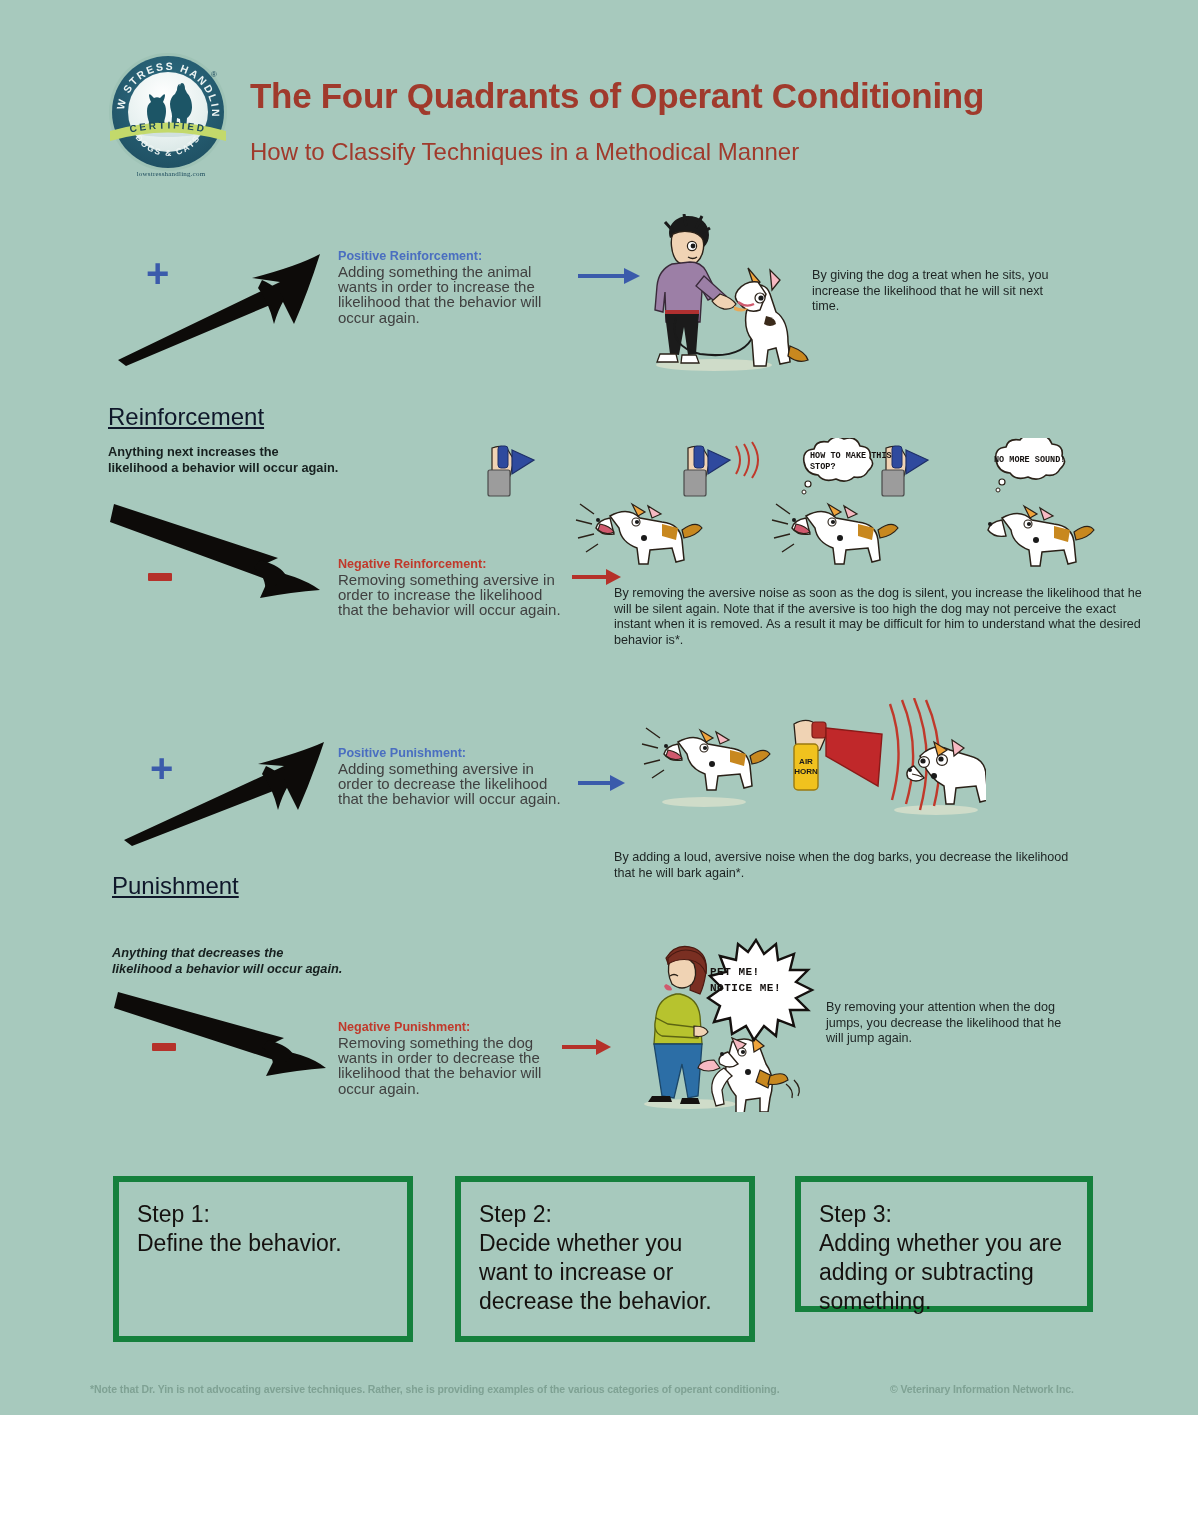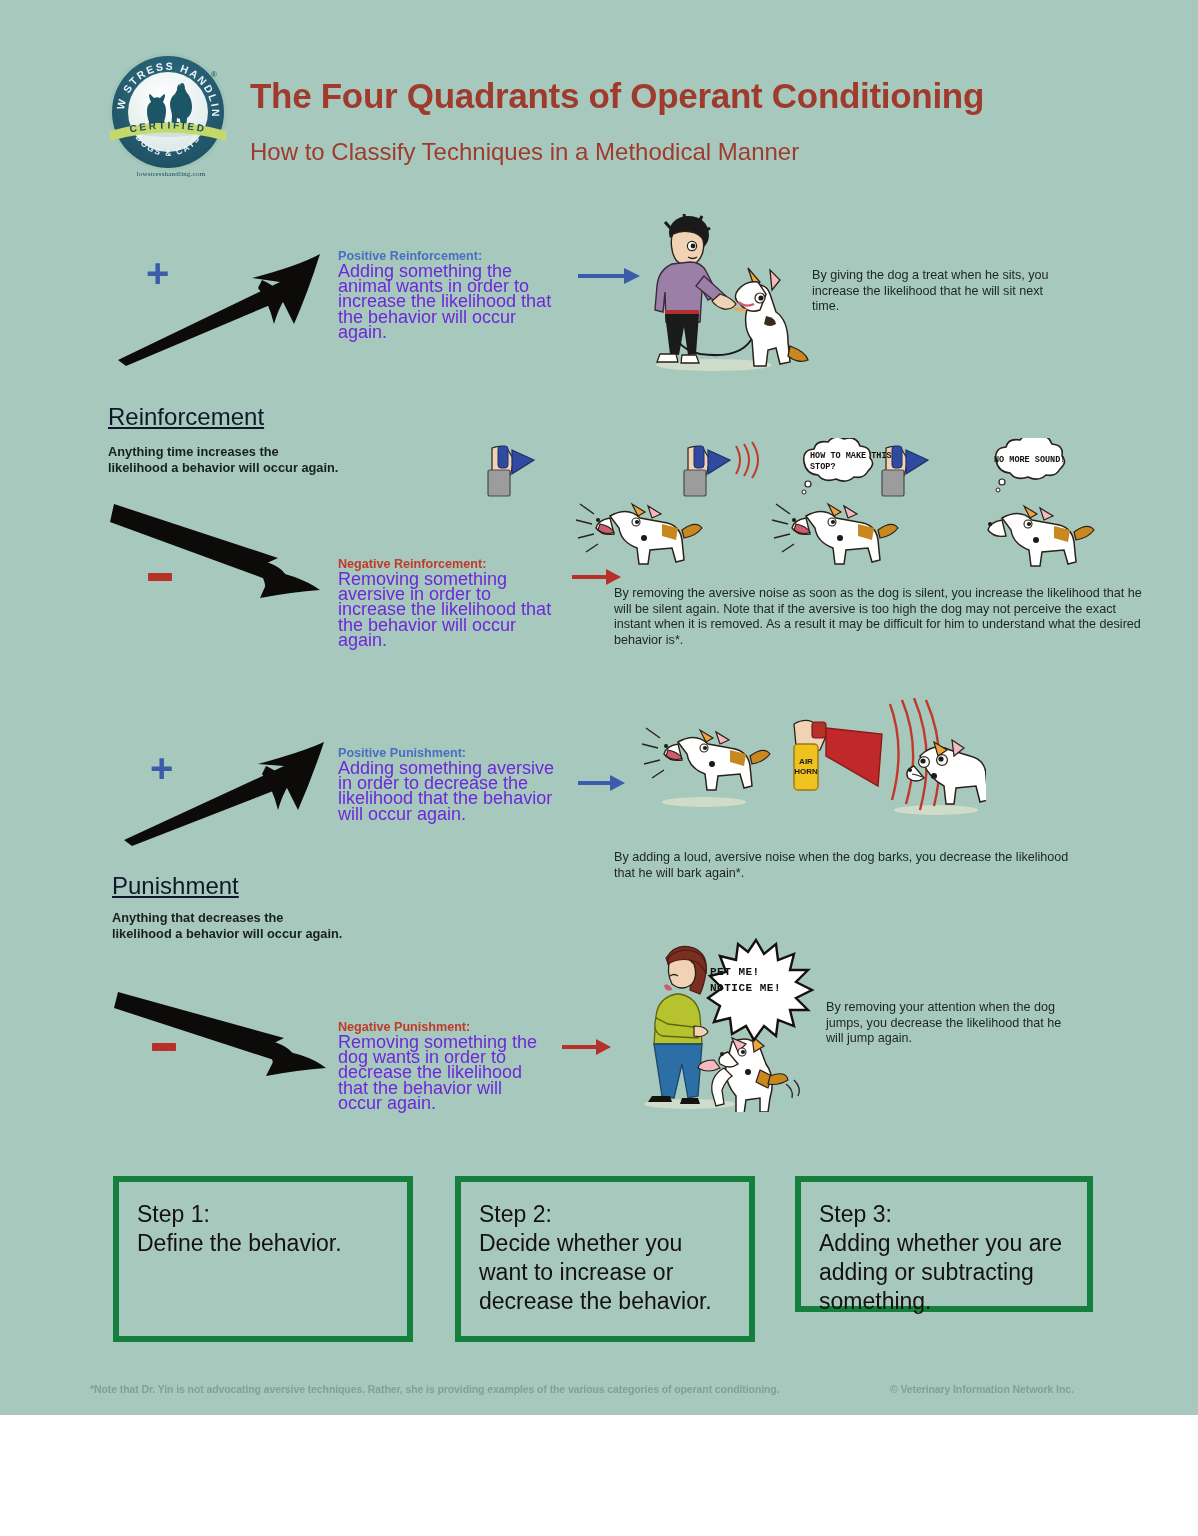--- a/index.html
+++ b/index.html
@@ -49,21 +49,21 @@
   .subtitle{
     position:absolute;left:250px;top:138px;width:880px;
     font-size:24px;color:#a03a2c;
   }
 
   
   .def-block{position:absolute;width:215px;}
   .def-head{font-size:12.6px;font-weight:bold;line-height:15px;}
   .def-head.blue{color:#4a6ec0;}
   .def-head.red{color:#c0392b;}
-  .def-body{font-size:18px;color:#6d28d9;line-height:15.2px;font-weight:500;}
+  .def-body{font-size:15px;color:#404040;line-height:15.2px;font-weight:500;}
 
   .caption{position:absolute;font-size:12.6px;color:#1d2423;line-height:15.6px;font-weight:500;}
 
   .sect-title{position:absolute;font-size:24px;color:#0f172a;font-weight:500;text-decoration:underline;}
   .sect-sub{position:absolute;font-size:12.8px;color:#16201f;font-weight:bold;line-height:16px;}
 
   .plus{position:absolute;color:#3b5bab;font-weight:bold;font-size:40px;line-height:30px;}
   .minus{position:absolute;width:24px;height:8px;background:#b5312a;border-radius:1px;}
 
   .big-arrow{position:absolute;}
@@ -193,21 +193,21 @@
     <circle cx="113" cy="84" r="2.6" fill="#1a1a1a"></circle>
     <path d="M90 88 q8 6 16 2" stroke="#d05a6e" stroke-width="2.4" fill="none"></path>
     <path fill="#3a2a1a" d="M118 102 q10 2 10 8 -6 4 -12 0z"></path>
     <path fill="#c8881f" stroke="#2a2118" stroke-width="1.3" d="M142 132 q16 6 18 14 -10 4 -20-4z"></path>
     <path fill="#e8a856" d="M86 92 q8 4 14 2 -4 6 -14 2z"></path>
   </svg>
 
   <div class="caption" style="left:812px;top:268px;width:250px;">By giving the dog a treat when he sits, you increase the likelihood that he will sit next time.</div>
 
   <div class="sect-title" style="left:108px;top:403px;">Reinforcement</div>
-  <div class="sect-sub" style="left:108px;top:444px;width:300px;white-space:pre-line;">Anything time increases the
+  <div class="sect-sub" style="left:108px;top:444px;width:300px;white-space:pre-line;">Anything next increases the
 likelihood a behavior will occur again.</div>
 
   <div class="minus" style="left:148px;top:573px;"></div>
 
   <svg class="big-arrow" style="left:110px;top:500px;width:212px;height:100px;" viewBox="0 0 212 100">
     <path fill="#0d0b09" d="M4 4 L168 58 L146 68 Q188 74 210 90 Q182 92 150 98 L158 80 L0 22 Z"></path>
     <path fill="#0d0b09" d="M150 60 Q172 66 176 76 Q166 84 156 96 Q156 74 144 68 Z"></path>
   </svg>
 
   <div class="def-block" style="left:338px;top:557px;width:225px;">
@@ -351,21 +351,21 @@
       <path d="M12 36 q6 1 10 3" stroke="#2a2118" stroke-width="1.1" fill="none"></path>
       <circle cx="10" cy="32" r="2" fill="#1a1a1a"></circle>
       <circle cx="34" cy="38" r="3" fill="#1a1a1a"></circle>
       <path fill="#f0c21e" stroke="#2a2118" stroke-width="1.2" d="M88 28 q18-4 22 6 -12 6 -24 2z"></path>
     </g>
   </svg>
 
   <div class="caption" style="left:614px;top:826px;width:470px;margin-top:24px;">By adding a loud, aversive noise when the dog barks, you decrease the likelihood that he will bark again*.</div>
 
   <div class="sect-title" style="left:112px;top:872px;">Punishment</div>
-  <div class="sect-sub" style="left:112px;top:910px;width:300px;white-space:pre-line;">Anything that decreases the
+  <div class="sect-sub" style="left:112px;top:945px;width:300px;white-space:pre-line;font-style:italic;">Anything that decreases the
 likelihood a behavior will occur again.</div>
 
   <div class="minus" style="left:152px;top:1043px;"></div>
 
   <svg class="big-arrow" style="left:114px;top:990px;width:214px;height:86px;" viewBox="0 0 214 86">
     <path fill="#0d0b09" d="M4 2 L170 48 L150 58 Q192 62 212 78 Q184 80 152 86 L160 70 L0 18 Z"></path>
     <path fill="#0d0b09" d="M154 50 Q176 56 180 66 Q170 72 160 84 Q160 62 148 58 Z"></path>
   </svg>
 
   <div class="def-block" style="left:338px;top:1020px;width:212px;">

